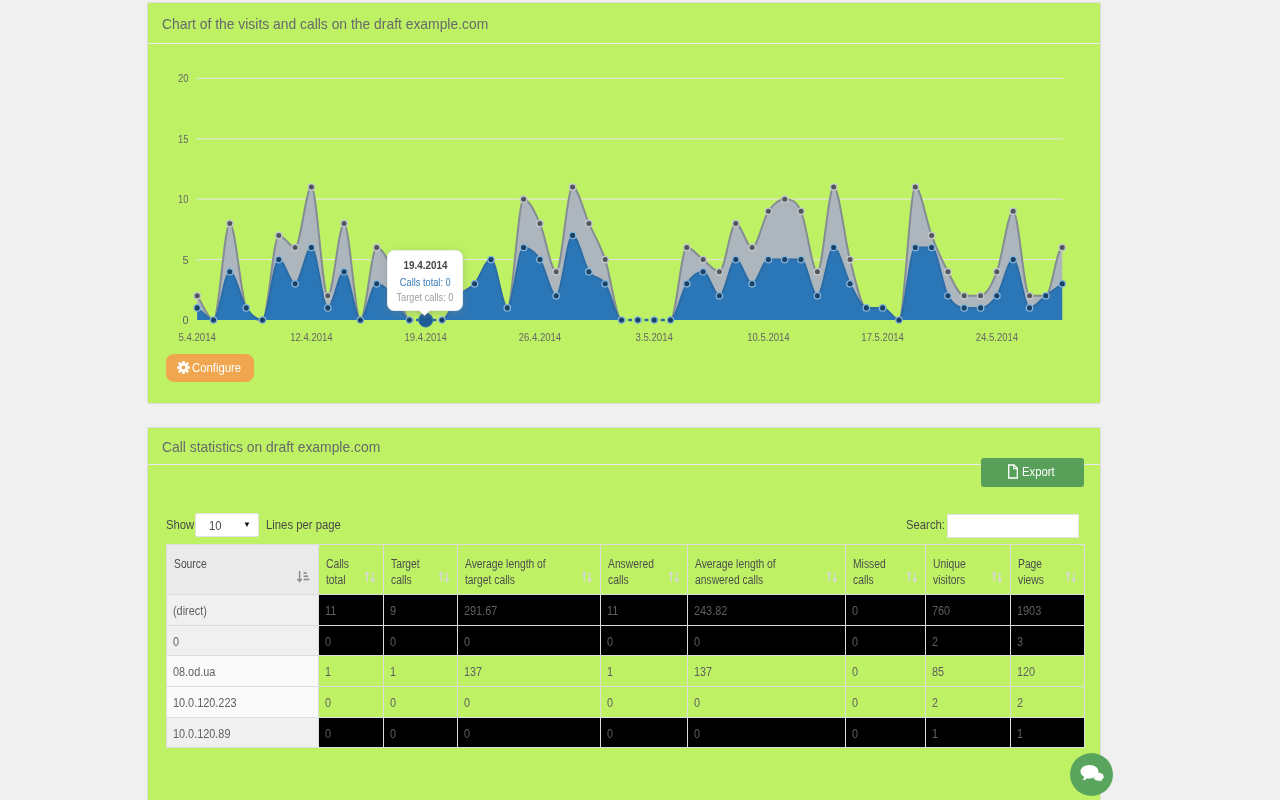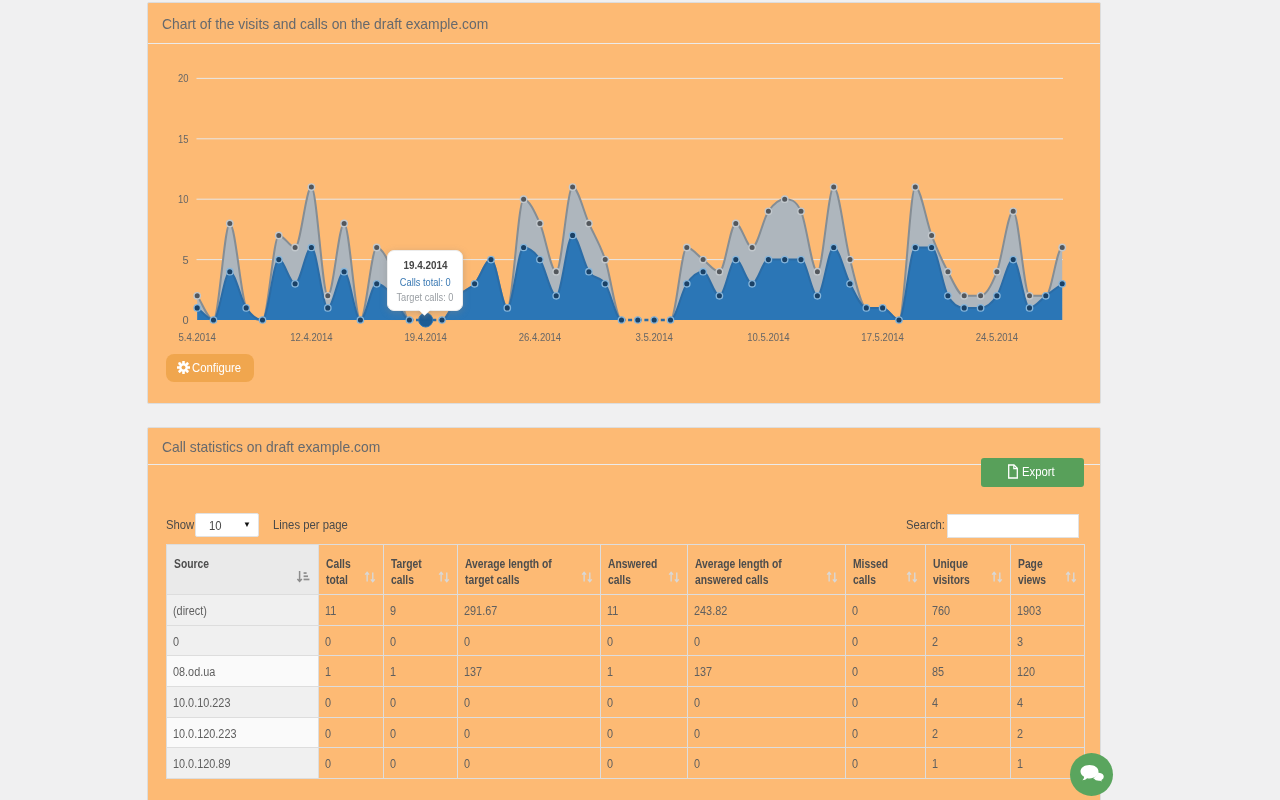--- a/index.html
+++ b/index.html
@@ -1,28 +1,28 @@
 <!DOCTYPE html>
 <html><head><meta charset="utf-8"><style>
 *{margin:0;padding:0;box-sizing:border-box}
 html,body{width:1280px;height:800px;overflow:hidden;background:#f0f0f1;font-family:"Liberation Sans",sans-serif}
 .cx{display:inline-block;transform:scaleX(.87);transform-origin:0 50%;white-space:nowrap}
-.panel{position:absolute;left:147px;width:954px;background:#fdba74;border:1px solid #ddd;border-radius:2px}
+.panel{position:absolute;left:147px;width:954px;background:#bef264;border:1px solid #ddd;border-radius:2px}
 .phead{padding-left:14px;font-size:15px;color:#66696d;border-bottom:1px solid #ebebeb;white-space:nowrap}
 .btn{position:absolute;color:#fff;font-size:13px;border-radius:8px;white-space:nowrap}
 .tt{position:absolute;left:387px;top:250px;width:76px;height:61px;background:#fff;border:1px solid #ececec;border-radius:7px;box-shadow:0 2px 7px rgba(130,130,130,.4);font-size:11px;text-align:center;z-index:3}
 .tt:after{content:"";position:absolute;left:32px;bottom:-4px;width:9px;height:9px;background:#fff;transform:rotate(45deg);box-shadow:2px 2px 3px rgba(130,130,130,.25)}
 .tt .cxc{display:inline-block;transform:scaleX(.84);transform-origin:50% 50%;white-space:nowrap}
 table{position:absolute;left:166px;top:544px;border-collapse:collapse;table-layout:fixed;font-size:12.5px;color:#5f5f5f}
 th,td{border:1px solid #ddd;overflow:hidden}
-th{height:50px;text-align:left;vertical-align:top;padding:11px 0 0 6.5px;font-size:12px;color:#4d4d4d;position:relative;font-weight:bold}
+th{height:50px;text-align:left;vertical-align:top;padding:11px 0 0 6.5px;font-size:12px;color:#4d4d4d;position:relative;font-weight:normal}
 .hwrap{display:inline-block;transform:scaleX(.86);transform-origin:0 0;white-space:nowrap;line-height:16.3px}
 th.sorted{background:#eaeaea}
 td{height:30.7px;padding:2px 0 0 6px;vertical-align:middle}
-tr.odd td{background:#fdba74}
+tr.odd td{background:#000000}
 tr.odd td.c0{background:#f0f0f0}
 tr.even td.c0{background:#fafafa}
 .sic{position:absolute;right:7px;bottom:8px}
 .ctrl{position:absolute;font-size:13px;color:#4a4a4a}
 </style></head>
 <body>
 <div class="panel" style="top:2px;height:402px">
   <div class="phead" style="height:41px;line-height:41px"><span class="cx" style="transform:scaleX(.925)">Chart of the visits and calls on the draft example.com</span></div>
 </div>
 <svg width="1280" height="420" viewBox="0 0 1280 420" style="position:absolute;left:0;top:0">
@@ -167,21 +167,21 @@
 </div>
 <a class="btn" style="left:981px;top:458px;width:103px;height:29px;line-height:28px;background:#58a05a;border-radius:3px;padding-left:26px"><svg width="12" height="15" viewBox="0 0 12 15" style="vertical-align:-3px">
       <path d="M1.7 1 H7 L10.3 4.3 V14 H1.7 Z" fill="none" stroke="#fff" stroke-width="1.3"></path>
       <path d="M6.8 1.2 V4.6 H10.1" fill="none" stroke="#fff" stroke-width="1.2"></path>
     </svg><span class="cx" style="margin-left:3px">Export</span></a>
 <div class="ctrl" style="left:166px;top:517px"><span class="cx">Show</span></div>
 <div class="ctrl" style="left:195px;top:513px;width:64px;height:24px;border:1px solid #e2e2e2;border-radius:2px;background:#fff">
   <span class="cx" style="position:absolute;left:13px;top:4px">10</span>
   <span style="position:absolute;right:7px;top:6px;font-size:8px;color:#111">▼</span>
 </div>
-<div class="ctrl" style="left:273px;top:517px"><span class="cx">Lines per page</span></div>
+<div class="ctrl" style="left:266px;top:517px"><span class="cx">Lines per page</span></div>
 <div class="ctrl" style="left:906px;top:517px"><span class="cx">Search:</span></div>
 <div style="position:absolute;left:947px;top:514px;width:132px;height:24px;border:1px solid #e2e2e2;background:#fff"></div>
 <table>
 <colgroup>
       <col style="width:152px">
       <col style="width:65px">
       <col style="width:74px">
       <col style="width:143px">
       <col style="width:87px">
       <col style="width:158px">
@@ -258,31 +258,20 @@
         <td class="c0"><span class="cx">08.od.ua</span></td>
         <td><span class="cx">1</span></td>
         <td><span class="cx">1</span></td>
         <td><span class="cx">137</span></td>
         <td><span class="cx">1</span></td>
         <td><span class="cx">137</span></td>
         <td><span class="cx">0</span></td>
         <td><span class="cx">85</span></td>
         <td><span class="cx">120</span></td>
       </tr>
-      <tr class="odd">
-        <td class="c0"><span class="cx">10.0.10.223</span></td>
-        <td><span class="cx">0</span></td>
-        <td><span class="cx">0</span></td>
-        <td><span class="cx">0</span></td>
-        <td><span class="cx">0</span></td>
-        <td><span class="cx">0</span></td>
-        <td><span class="cx">0</span></td>
-        <td><span class="cx">4</span></td>
-        <td><span class="cx">4</span></td>
-      </tr>
       <tr class="even">
         <td class="c0"><span class="cx">10.0.120.223</span></td>
         <td><span class="cx">0</span></td>
         <td><span class="cx">0</span></td>
         <td><span class="cx">0</span></td>
         <td><span class="cx">0</span></td>
         <td><span class="cx">0</span></td>
         <td><span class="cx">0</span></td>
         <td><span class="cx">2</span></td>
         <td><span class="cx">2</span></td>

